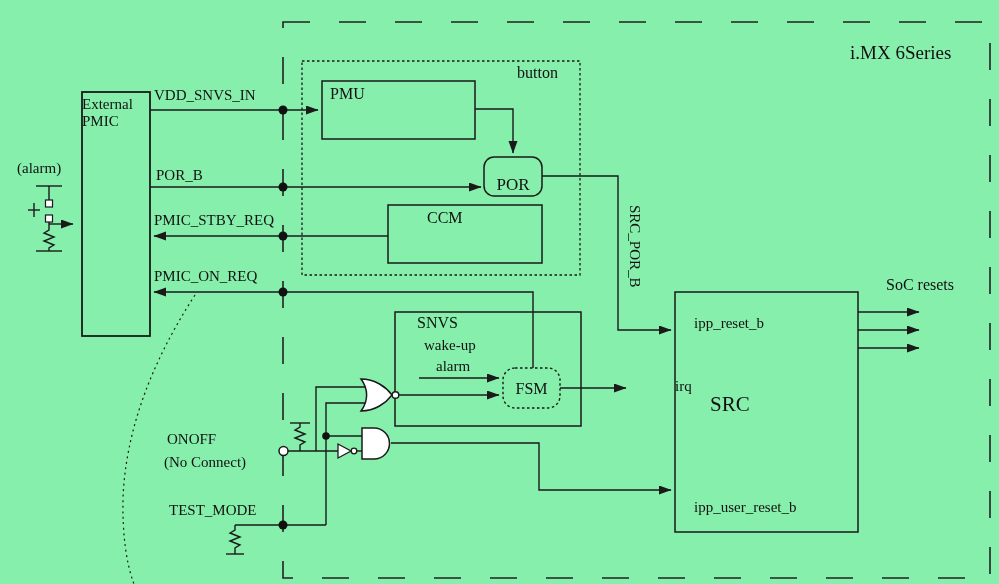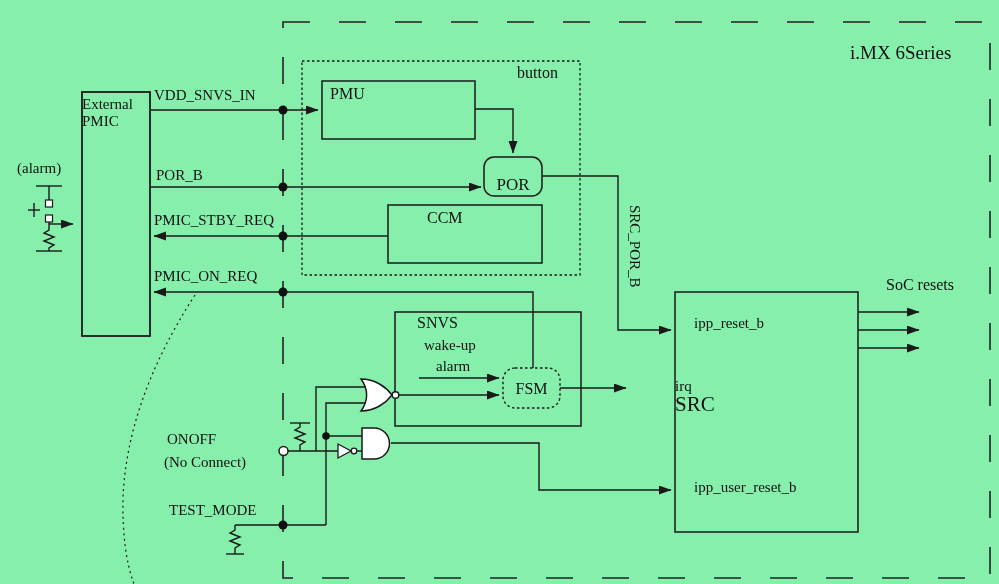--- a/index.html
+++ b/index.html
@@ -134,22 +134,22 @@
   <div class="lbl" style="left:424px;top:337px;">wake-up</div>
   <div class="lbl" style="left:436px;top:358px;">alarm</div>
 
   <div class="lbl fs20 boxlbl" style="left:503px;top:368px;width:57px;height:40px;">FSM</div>
 
   <div class="lbl" style="left:635px;top:378px;margin-left:40px;">irq</div>
 
   <div class="lbl rot90" style="left:643px;top:205px;">SRC_POR_B</div>
 
   <div class="lbl" style="left:694px;top:315px;">ipp_reset_b</div>
-  <div class="lbl fs21 center" style="left:675px;top:396px;width:197px;">SRC</div>
-  <div class="lbl" style="left:694px;top:479px;">ipp_user_reset_b</div>
+  <div class="lbl fs21 center" style="left:710px;top:396px;width:197px;">SRC</div>
+  <div class="lbl" style="left:694px;top:499px;">ipp_user_reset_b</div>
 
   <div class="lbl fs16" style="left:886px;top:276px;">SoC resets</div>
 
   <div class="lbl center" style="left:167px;top:431px;width:118px;">ONOFF</div>
   <div class="lbl center" style="left:164px;top:454px;width:124px;">(No Connect)</div>
   <div class="lbl" style="left:169px;top:502px;">TEST_MODE</div>
 
 </div>
 
 </body></html>

